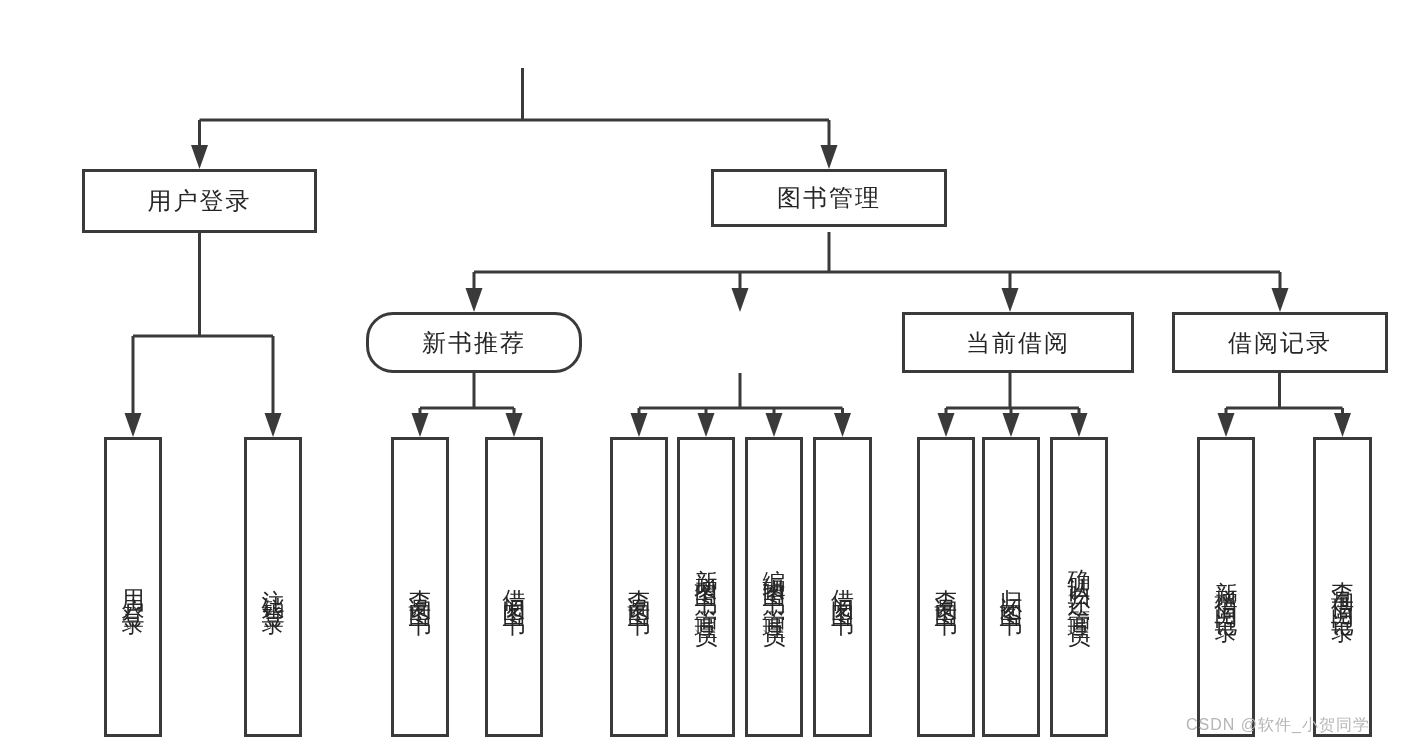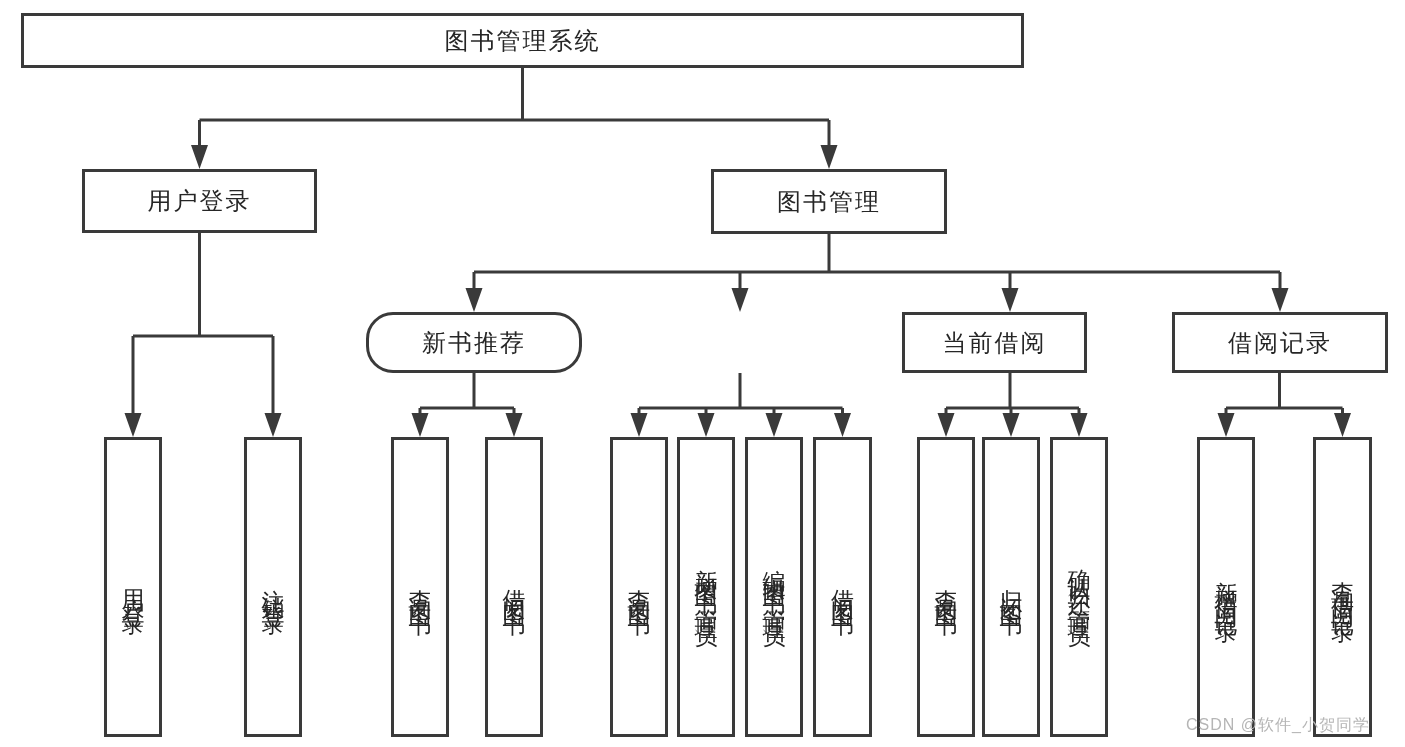--- a/index.html
+++ b/index.html
@@ -62,35 +62,32 @@
 </head>
 <body>
 
 <div id="stage">
 
   <svg id="connectors" width="1405" height="747">
       <path d="M 522.5 68 V 120 M 199.5 120 H 829 M 199.5 120 V 151 M 829 120 V 151 M 199.5 233 V 336 M 133 336 H 273 M 133 336 V 419 M 273 336 V 419 M 829 232 V 272 M 474 272 H 1280 M 474 272 V 294 M 740 272 V 294 M 1010 272 V 294 M 1280 272 V 294 M 474 373 V 408 M 420 408 H 514 M 420 408 V 419 M 514 408 V 419 M 740 373 V 408 M 639 408 H 842.5 M 639 408 V 419 M 706 408 V 419 M 774 408 V 419 M 842.5 408 V 419 M 1010 373 V 408 M 946 408 H 1079 M 946 408 V 419 M 1011 408 V 419 M 1079 408 V 419 M 1279.5 373 V 408 M 1226 408 H 1342.5 M 1226 408 V 419 M 1342.5 408 V 419 " fill="none" stroke="#3a3a3a" stroke-width="3"></path>
       <path d="M 191 145 L 208 145 L 199.5 169 Z M 820.5 145 L 837.5 145 L 829 169 Z M 124.5 413 L 141.5 413 L 133 437 Z M 264.5 413 L 281.5 413 L 273 437 Z M 465.5 288 L 482.5 288 L 474 312 Z M 731.5 288 L 748.5 288 L 740 312 Z M 1001.5 288 L 1018.5 288 L 1010 312 Z M 1271.5 288 L 1288.5 288 L 1280 312 Z M 411.5 413 L 428.5 413 L 420 437 Z M 505.5 413 L 522.5 413 L 514 437 Z M 630.5 413 L 647.5 413 L 639 437 Z M 697.5 413 L 714.5 413 L 706 437 Z M 765.5 413 L 782.5 413 L 774 437 Z M 834 413 L 851 413 L 842.5 437 Z M 937.5 413 L 954.5 413 L 946 437 Z M 1002.5 413 L 1019.5 413 L 1011 437 Z M 1070.5 413 L 1087.5 413 L 1079 437 Z M 1217.5 413 L 1234.5 413 L 1226 437 Z M 1334 413 L 1351 413 L 1342.5 437 Z " fill="#3a3a3a" stroke="none"></path>
     </svg>
 
-  <div class="node h" style="left:21px; top:13px; width:1003px; height:55px;">
-    <span class="lbl">图书管理系统</span>
-  </div>
 
   <div class="node h" style="left:82px; top:169px; width:235px; height:64px;">
     <span class="lbl">用户登录</span>
   </div>
-  <div class="node h" style="left:711px; top:169px; width:236px; height:65px;">
+  <div class="node h" style="left:711px; top:169px; width:236px; height:58px;">
     <span class="lbl">图书管理</span>
   </div>
 
   <div class="node h" style="left:366px; top:312px; width:216px; height:61px;border-radius:27px;">
     <span class="lbl">新书推荐</span>
   </div>
-  <div class="node h" style="left:902px; top:312px; width:185px; height:61px;text-align:center;">
+  <div class="node h" style="left:902px; top:312px; width:232px; height:61px;text-align:center;">
     <span class="lbl">当前借阅</span>
   </div>
   <div class="node h" style="left:1172px; top:312px; width:216px; height:61px;">
     <span class="lbl">借阅记录</span>
   </div>
 
   <div class="node v" style="left:104px; top:437px; width:58px; height:300px;">
     <span class="lbl">用户登录</span>
   </div>
   <div class="node v" style="left:244px; top:437px; width:58px; height:300px;">

